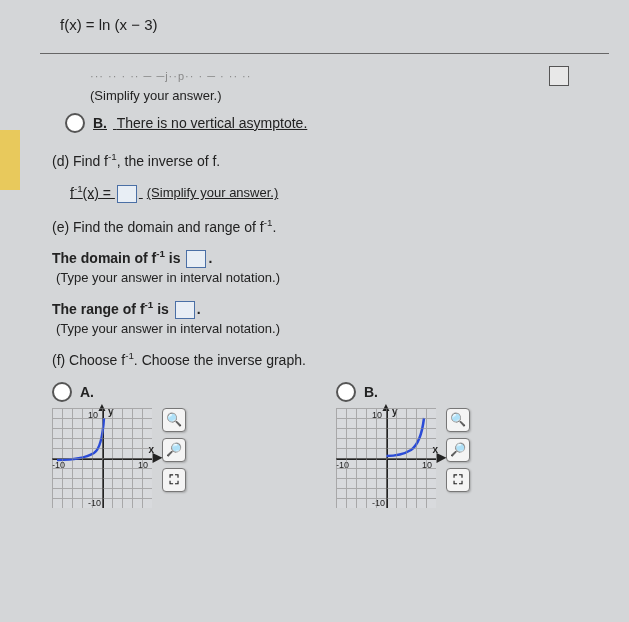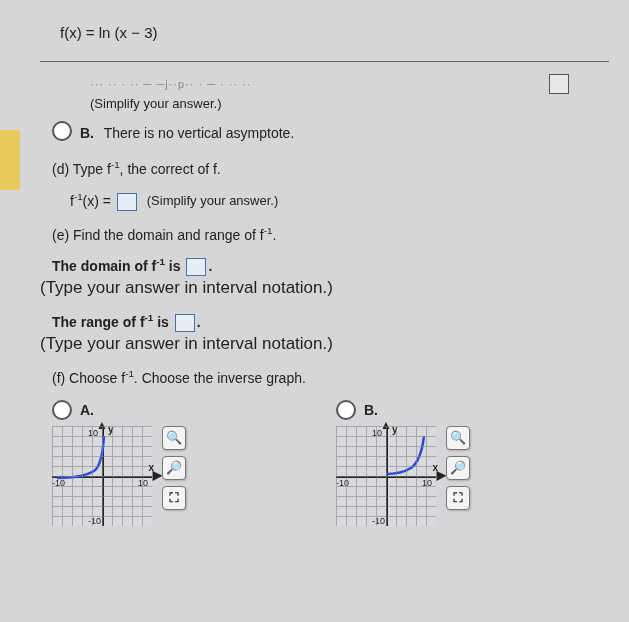--- a/index.html
+++ b/index.html
@@ -19,21 +19,21 @@
     left: 0;
     top: 130px;
     width: 20px;
     height: 60px;
     background: #e8c95c;
   }
   .content {
     padding: 12px 20px 12px 40px;
   }
   .formula-top {
-    margin: 12px 0 20px 20px;
+    margin: 4px 0 20px 20px;
     font-size: 15px;
   }
   .hr {
     border: none;
     border-top: 1.5px solid #666;
     margin: 0 0 12px 0;
   }
   .faded-row {
     color: #888;
     font-size: 11px;
@@ -51,22 +51,23 @@
     background: #e8e8e8;
     font-size: 10px;
   }
   .simplify-text {
     margin-left: 50px;
     font-size: 13px;
     margin-top: 2px;
   }
   .radio-row {
     display: flex;
-    align-items: flex-end;
-    margin: 10px 0 18px 12px;
+    align-items: center;
+    margin: 10px 0 18px 25px;
+    text-decoration: underline;
   }
   .radio {
     width: 16px;
     height: 16px;
     border: 2px solid #555;
     border-radius: 50%;
     background: #fff;
     margin-right: 8px;
     flex-shrink: 0;
   }
@@ -75,22 +76,22 @@
   .part { margin: 14px 0 14px 12px; font-size: 14px; }
   .box {
     display: inline-block;
     width: 18px;
     height: 16px;
     border: 1.5px solid #4a6fa5;
     background: #e8eef5;
     vertical-align: middle;
     margin: 0 2px;
   }
-  .hint { font-size: 17px; margin: 2px 0 0 0; }
-  .inline-eq { margin: 6px 0 12px 30px; }
+  .hint { font-size: 13px; margin: 2px 0 0 16px; }
+  .inline-eq { margin: 6px 0 12px 30px; text-decoration: underline; }
   .answer-row { margin: 8px 0 2px 12px; font-weight: bold; }
   .graph-options {
     display: flex;
     gap: 150px;
     margin: 8px 0 0 12px;
   }
   .graph-option { display: flex; flex-direction: column; }
   .opt-head {
     display: flex;
     align-items: center;
@@ -174,21 +175,21 @@
 
   <div class="radio-row">
     <span class="radio"></span>
     <span class="radio-label">
       <b>B.</b>
       <span>There is no vertical asymptote.</span>
     </span>
   </div>
 
   <div class="part">
-    <span>(d) Type f</span><sup>-1</sup><span>, the correct of f.</span>
+    <span>(d) Find f</span><sup>-1</sup><span>, the inverse of f.</span>
   </div>
   <div class="inline-eq">
     <span>f</span><sup>-1</sup><span>(x) =</span>
     <span class="box"></span>
     <span style="margin-left:4px;font-size:13px;">(Simplify your answer.)</span>
   </div>
 
   <div class="part">
     <span>(e) Find the domain and range of f</span><sup>-1</sup><span>.</span>
   </div>

